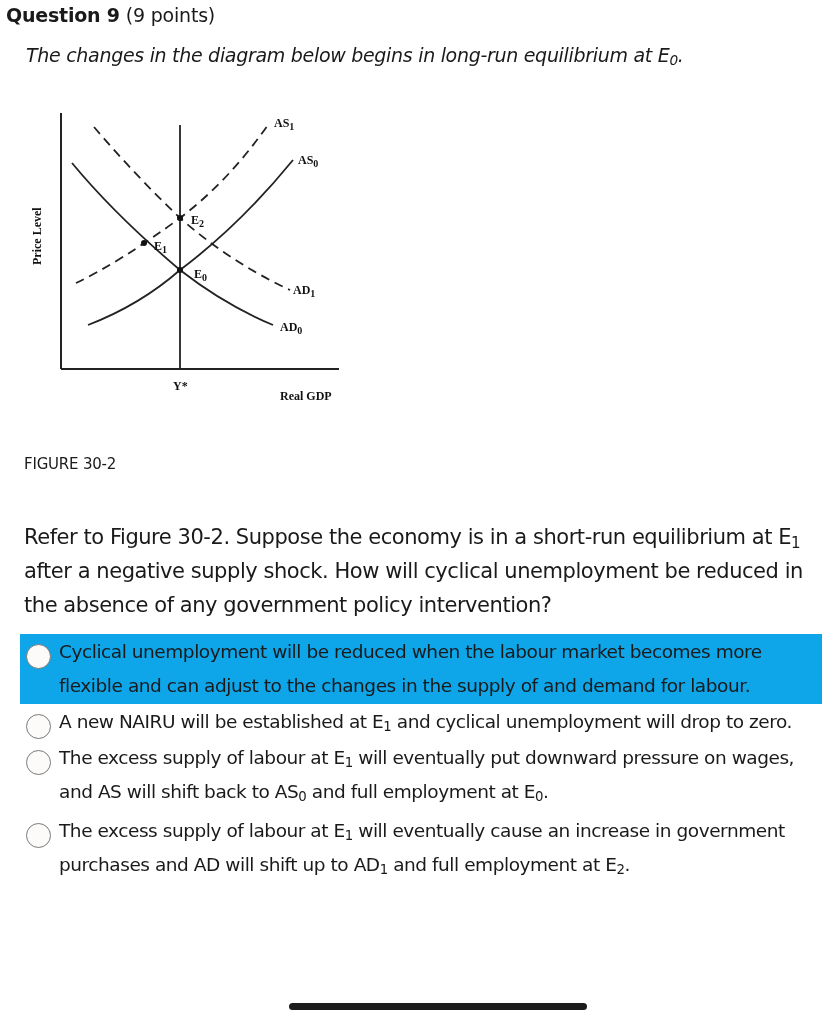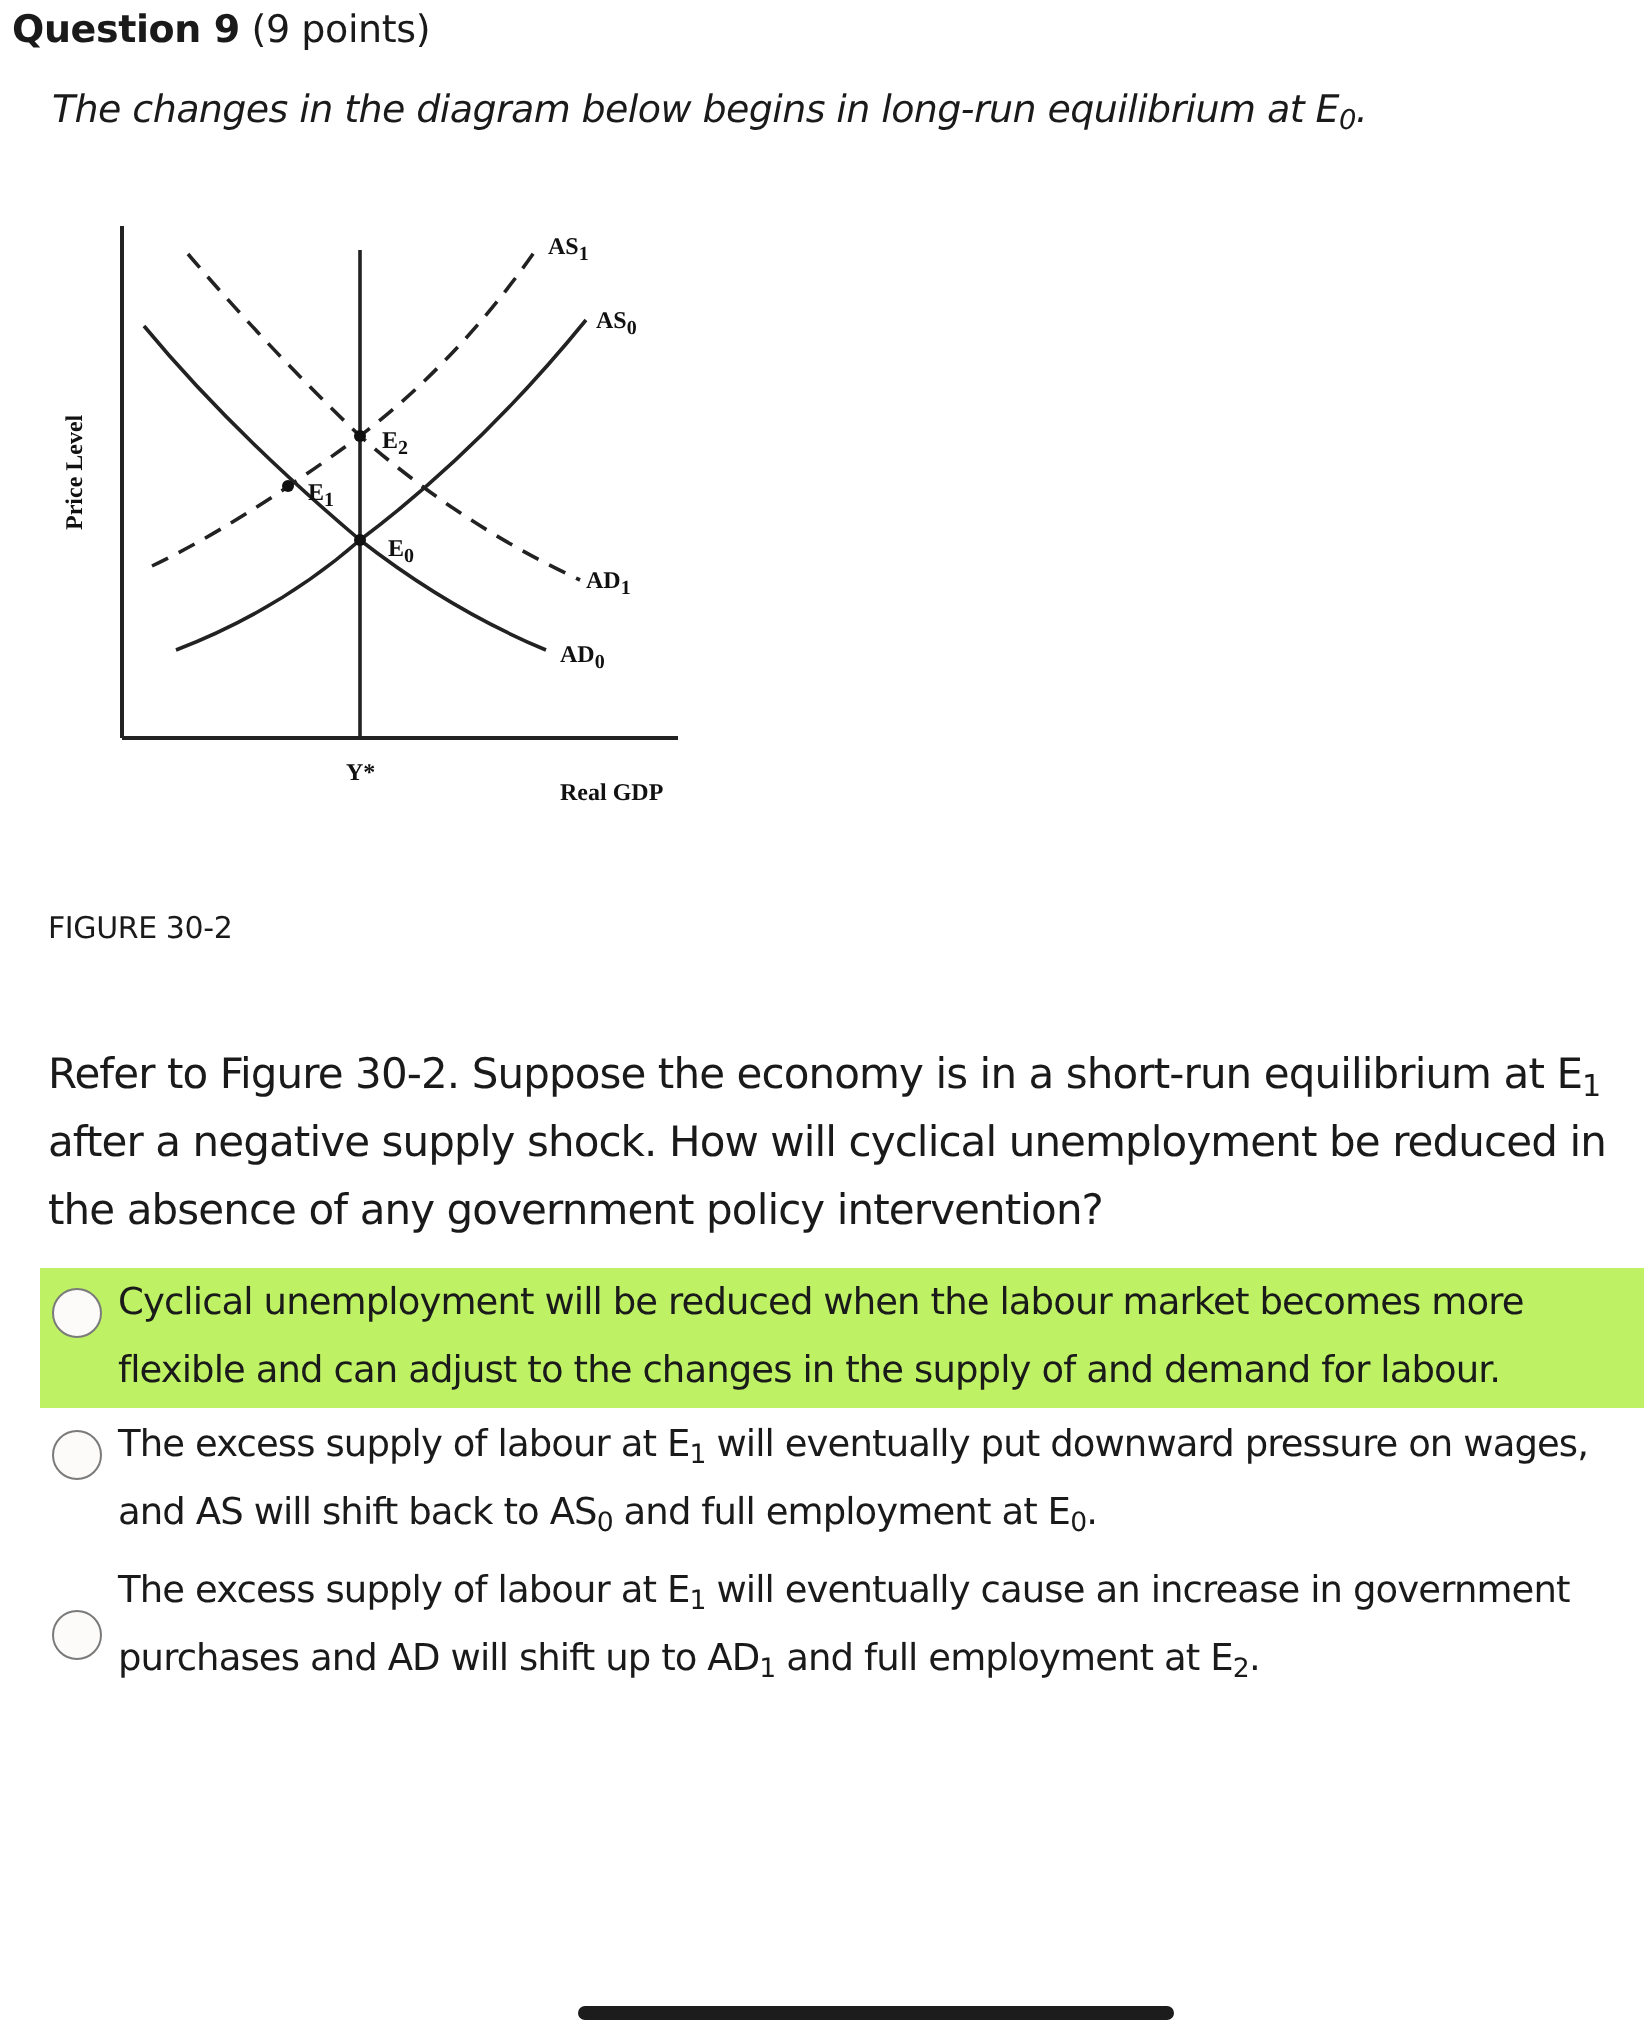--- a/index.html
+++ b/index.html
@@ -10,21 +10,21 @@
   .intro { position: absolute; left: 26px; top: 44px; font-size: 19px; font-style: italic; letter-spacing: -0.3px; }
   sub { font-size: 0.72em; vertical-align: -0.25em; line-height: 0; }
   .figure { position: absolute; left: 0; top: 0; width: 360px; height: 420px; }
   .figure svg { position: absolute; left: 0; top: 0; }
   .fig-caption { position: absolute; left: 24px; top: 455px; font-size: 15px; letter-spacing: -0.2px; }
   .prompt { position: absolute; left: 24px; top: 520px; width: 800px; font-size: 21px;
             line-height: 34px; letter-spacing: -0.45px; }
   .options { position: absolute; left: 20px; top: 634px; width: 802px; }
   .option { position: relative; display: flex; align-items: flex-start; padding: 0 0 0 6px;
             font-size: 18.5px; letter-spacing: -0.45px; line-height: 34px; cursor: pointer; }
-  .option.hl { background: #bef264; }
+  .option.hl { background: #0ea5e9; }
   .radio { flex: 0 0 auto; width: 25px; height: 25px; border-radius: 50%; border: 1.4px solid #7a7a7a;
            background: #fcfbfa; box-sizing: border-box; margin-top: 9px; margin-right: 8px; }
   .opt-text { flex: 1; }
   .home-bar { position: absolute; left: 289px; top: 1003px; width: 298px; height: 7px;
               border-radius: 4px; background: #1c1c1c; }
   .svgtxt { font-family: "Liberation Serif", serif; font-weight: bold; fill: #111; }
 </style>
 </head>
 <body>
 
@@ -72,23 +72,27 @@
 
 <div class="fig-caption">FIGURE 30-2</div>
 
 <div class="prompt"><span>Refer to Figure 30-2. Suppose the economy is in a short-run equilibrium at E</span><sub>1</sub><span> after a negative supply shock. How will cyclical unemployment be reduced in the absence of any government policy intervention?</span></div>
 
 <div class="options">
   <div class="option hl" style="padding-top:1px;padding-bottom:1px;">
     <span class="radio"></span>
     <span class="opt-text"><span>Cyclical unemployment will be reduced when the labour market becomes more flexible and can adjust to the changes in the supply of and demand for labour.</span></span>
   </div>
+  <div class="option" style="margin-top:1px;">
+    <span class="radio"></span>
+    <span class="opt-text"><span>A new NAIRU will be established at E</span><sub>1</sub><span> and cyclical unemployment will drop to zero.</span></span>
+  </div>
   <div class="option" style="margin-top:2px;">
     <span class="radio"></span>
     <span class="opt-text"><span>The excess supply of labour at E</span><sub>1</sub><span> will eventually put downward pressure on wages, and AS will shift back to AS</span><sub>0</sub><span> and full employment at E</span><sub>0</sub><span>.</span></span>
   </div>
-  <div class="option" style="margin-top:5px;align-items:center;">
+  <div class="option" style="margin-top:5px;">
     <span class="radio"></span>
     <span class="opt-text"><span>The excess supply of labour at E</span><sub>1</sub><span> will eventually cause an increase in government purchases and AD will shift up to AD</span><sub>1</sub><span> and full employment at E</span><sub>2</sub><span>.</span></span>
   </div>
 </div>
 
 <div class="home-bar"></div>
 
 </body></html>

